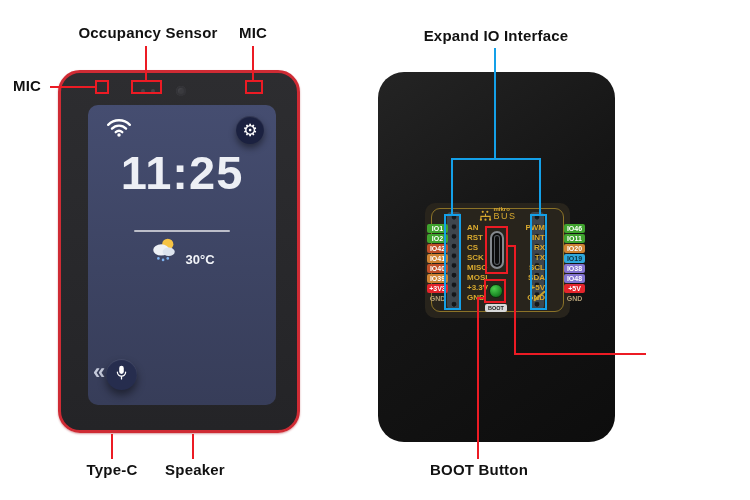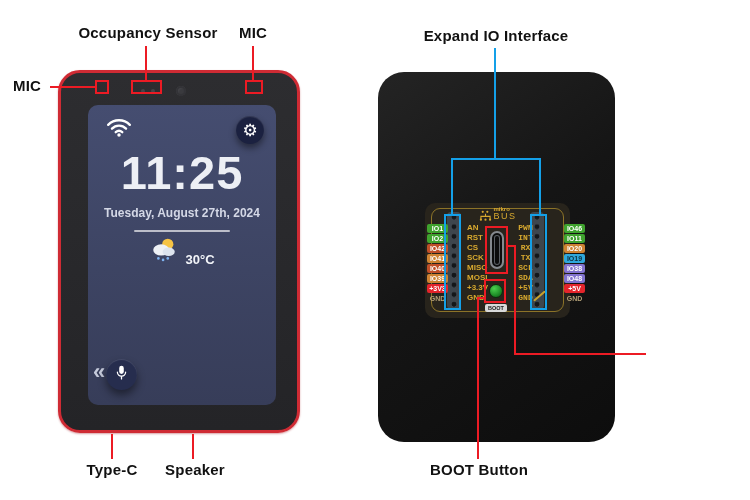--- a/index.html
+++ b/index.html
@@ -43,21 +43,21 @@
   .mb-text { display:flex; flex-direction:column; line-height:1; }
   .mb-small { font-size:6px; font-weight:700; }
   .mb-big { font-size:9px; font-weight:400; letter-spacing:1.5px; }
   .hdr { position:absolute; top:9px; width:14px; height:97px; border-radius:4px; background:#3e464d;
     background-image:radial-gradient(circle at 50% 5px,#14171a 2.1px,rgba(0,0,0,0) 2.7px); background-size:100% 9.7px; }
   .hdr-l { left:22px; } .hdr-r { left:105px; }
   .pin-rows { position:absolute; left:2px; top:20px; width:141px; }
   .pin-row { display:grid; grid-template-columns:21px 16px 42px 1fr 42px 16px 21px; align-items:center; height:10px; }
   .badge { font-size:7px; font-weight:700; line-height:9px; text-align:center; border-radius:2px; color:#fff; }
   .sig { font-size:8px; font-weight:700; color:#d8a92f; line-height:10px; }
-  .s-l { text-align:left; padding-left:3px; } .s-r { text-align:center; padding-right:3px;font-family:Liberation Mono, monospace; }
+  .s-l { text-align:left; padding-left:3px; } .s-r { text-align:right; padding-right:3px; }
   .c-green { background:#3fa32e; } .c-rust { background:#bf4f28; } .c-orange { background:#cd8232; }
   .c-cyan { background:#2fa8dc; color:#0a2e3d; } .c-purple { background:#8172ce; } .c-red { background:#e3242b; }
   .c-none { background:transparent; color:#b3a077; }
   .usb-port { position:absolute; left:65px; top:28px; width:14px; height:38px; border-radius:7px;
     background:#0c0c0c; border:2px solid #85898e; box-shadow:inset 0 0 0 2px #0c0c0c, inset 0 0 0 3px #5a5e63; }
   .boot-btn { position:absolute; left:64px; top:81px; width:14px; height:14px; border-radius:50%;
     background:radial-gradient(circle at 35% 30%,#4ad14e,#1e8c27 60%,#0f5214); border:1px solid #0a2e0c; }
   .boot-badge { position:absolute; left:60px; top:101px; width:22px; height:8px; background:#d9d9d9; border-radius:2px;
     font-size:5.5px; font-weight:700; color:#1a1a1a; text-align:center; line-height:8px; }
   .gold-diag { position:absolute; left:107px; top:92px; width:15px; height:2px; background:#c9a22c; transform:rotate(-40deg); border-radius:1px; }
@@ -84,21 +84,20 @@
           <path d="M2 7 a14 14 0 0 1 20 0" stroke="#fff" stroke-width="2.2" fill="none" stroke-linecap="round"></path>
           <path d="M5.5 10.5 a9 9 0 0 1 13 0" stroke="#fff" stroke-width="2.2" fill="none" stroke-linecap="round"></path>
           <path d="M9 13.8 a4.6 4.6 0 0 1 6 0" stroke="#fff" stroke-width="2.2" fill="none" stroke-linecap="round"></path>
           <circle cx="12" cy="16.3" r="1.6" fill="#fff"></circle>
         </svg>
       </span>
       <div class="gear-btn">
         <span>⚙</span>
       </div>
       <div class="time">11:25</div>
-      <div class="date">Tuesday, August 27th, 2024</div>
       <div class="divider"></div>
       <div class="weather">
         <span>
           <svg viewBox="0 0 32 28" width="30" height="28">
             <circle cx="20" cy="9" r="6" fill="#f6c344"></circle>
             <ellipse cx="13" cy="15" rx="8.5" ry="6" fill="#eef1f6"></ellipse>
             <ellipse cx="21" cy="17" rx="6.5" ry="4.6" fill="#dde4ee"></ellipse>
             <circle cx="10" cy="24" r="1.4" fill="#7fb3f0"></circle>
             <circle cx="15" cy="25.6" r="1.4" fill="#7fb3f0"></circle>
             <circle cx="20" cy="24" r="1.4" fill="#7fb3f0"></circle>

